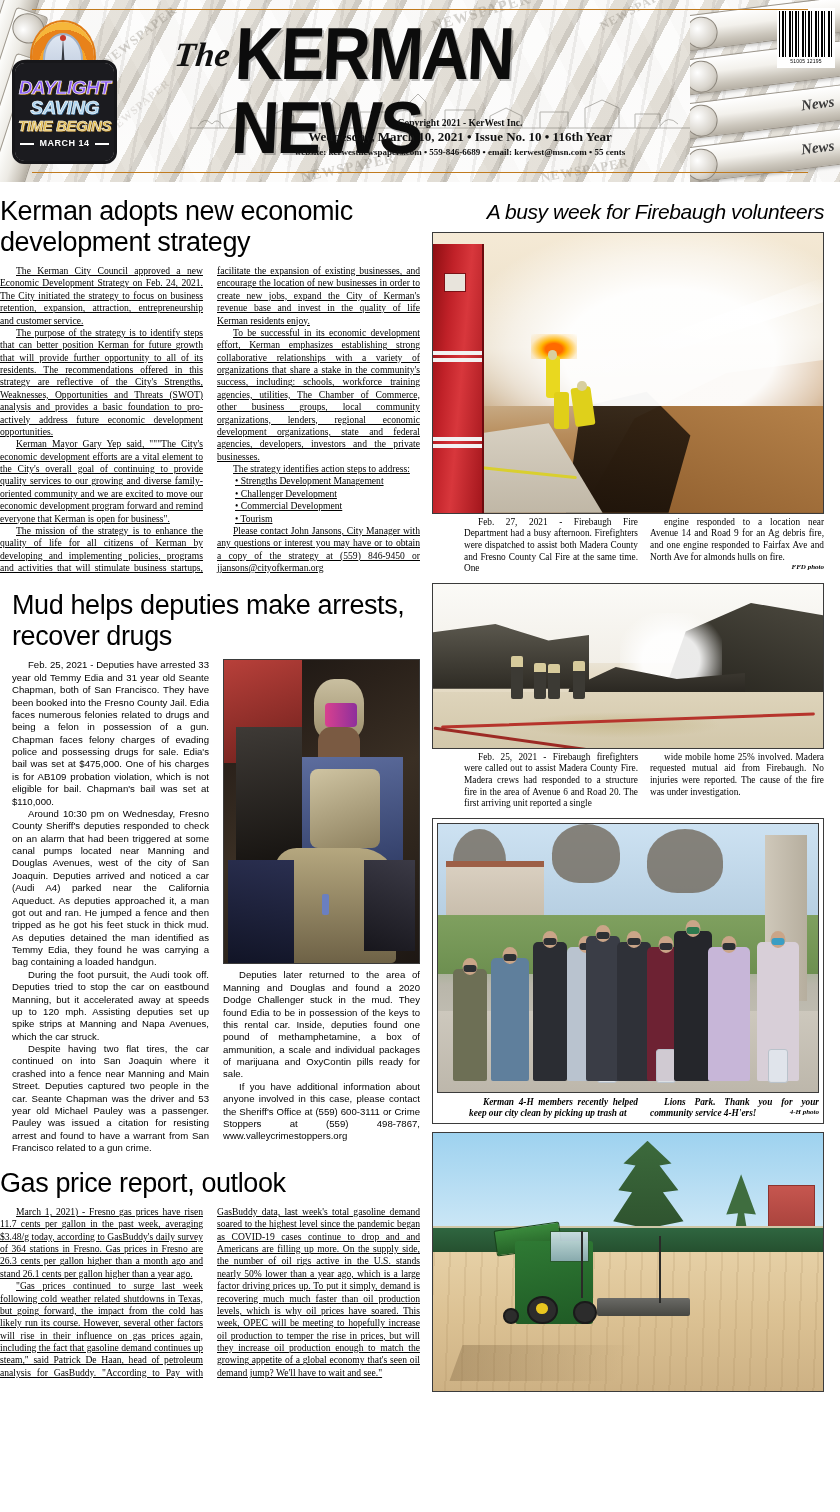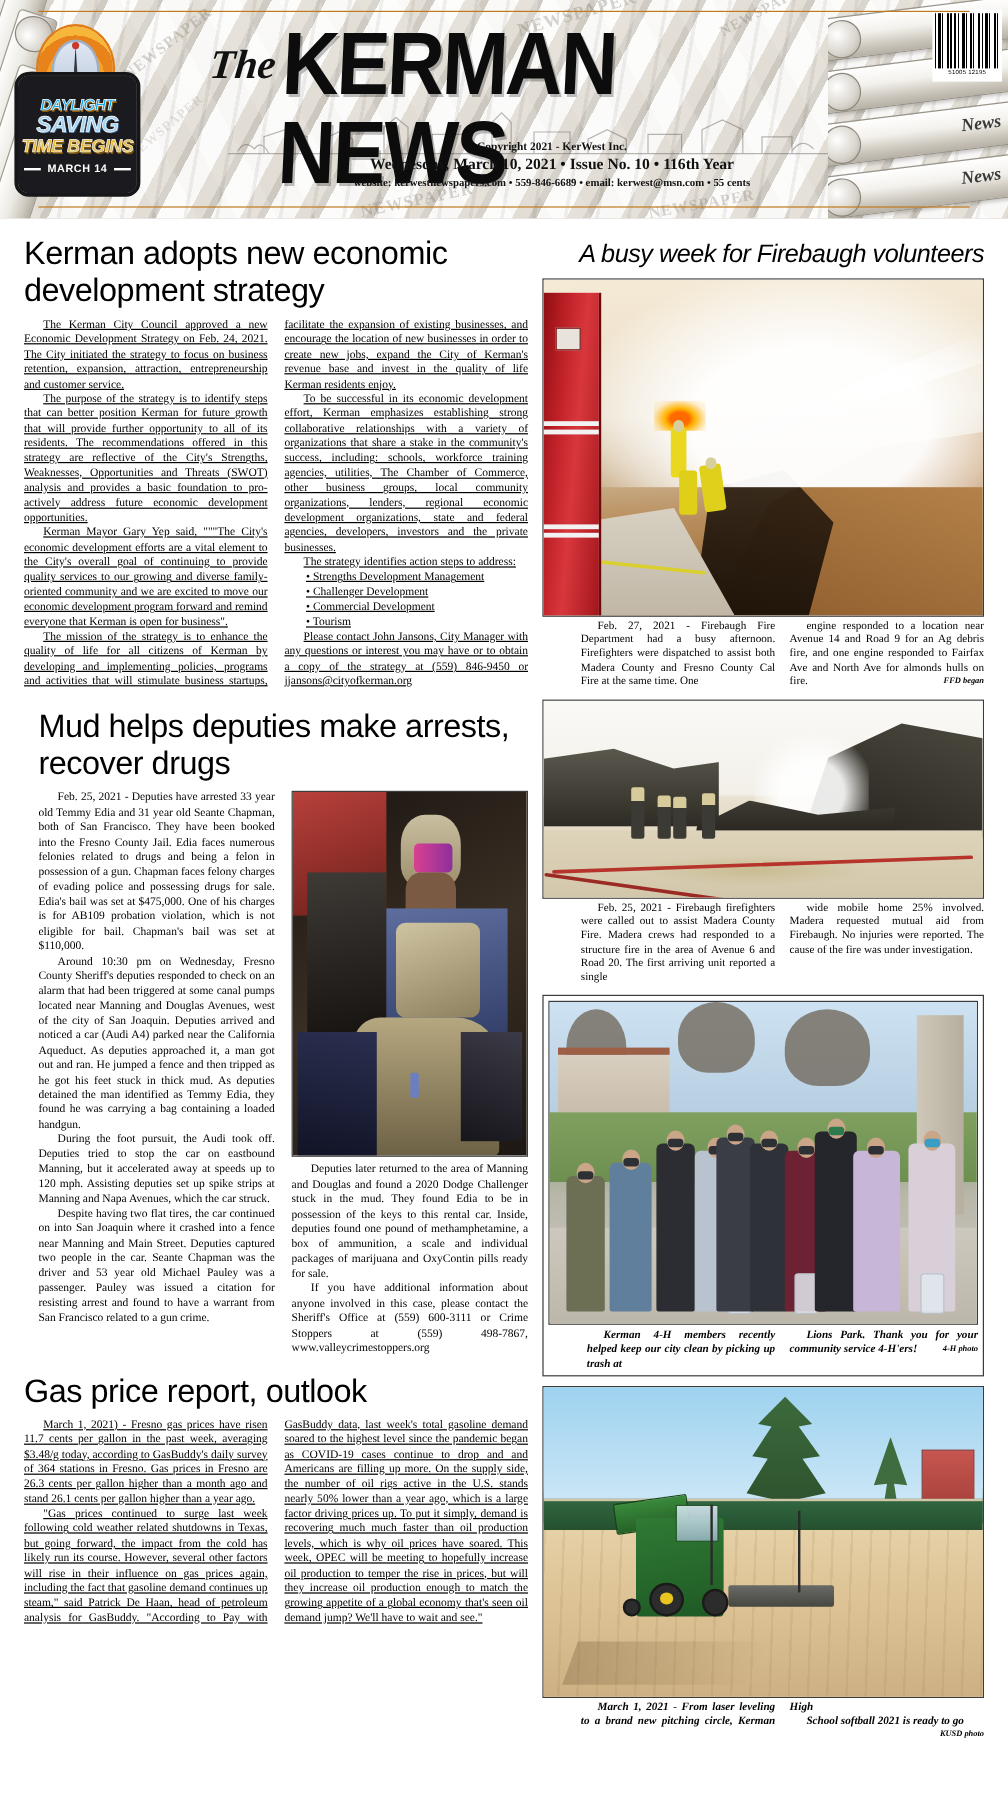--- a/index.html
+++ b/index.html
@@ -95,22 +95,22 @@
     background:#17171a; border:3px solid #17171a; border-radius:12px;
     display:flex; flex-direction:column; align-items:center; justify-content:center;
     box-shadow: inset 0 0 0 2px #ffffff;
   }
   .dst-in{
     width:99px; height:98px; border-radius:9px; background:#1b1b1f;
     display:flex; flex-direction:column; align-items:center; justify-content:center; gap:1px;
     padding-top:2px;
   }
   .dst-l1{ font-family:"Liberation Sans",sans-serif; font-weight:700; font-style:italic;
-    font-size:13px; letter-spacing:-.5px; line-height:1;
-    color:#0ea5e9; -webkit-text-stroke:.6px #fff; text-shadow:1px 1px 0 #8a5a05; }
+    font-size:19px; letter-spacing:-.5px; line-height:1;
+    color:#8b5cf6; -webkit-text-stroke:.6px #fff; text-shadow:1px 1px 0 #8a5a05; }
   .dst-l2{ font-family:"Liberation Sans",sans-serif; font-weight:700; font-style:italic;
     font-size:19px; letter-spacing:-.5px; line-height:1;
     color:#a9d2ef; -webkit-text-stroke:.6px #fff; text-shadow:1px 1px 0 #2d5d85; }
   .dst-l3{ font-family:"Liberation Sans",sans-serif; font-weight:700; font-style:italic;
     font-size:15px; letter-spacing:-.4px; line-height:1.05;
     color:#e3bb48; -webkit-text-stroke:.5px #fff; text-shadow:1px 1px 0 #7c5405; }
   .dst-l4{ font-family:"Liberation Sans",sans-serif; font-weight:700; font-size:9px;
     letter-spacing:.5px; color:#fff; margin-top:3px; position:relative; }
   .dst-l4::before,.dst-l4::after{ content:''; position:absolute; top:50%; width:14px;height:2px;background:#fff;}
   .dst-l4::before{ left:-19px;} .dst-l4::after{ right:-19px;}
@@ -153,40 +153,40 @@
     background: repeating-linear-gradient(90deg,
       #000 0 1px, #fff 1px 3px, #000 3px 5px, #fff 5px 6px,
       #000 6px 7px, #fff 7px 10px, #000 10px 12px, #fff 12px 13px);
   }
   .barcode .bnum{ font-family:"Liberation Sans",sans-serif; font-size:5px; letter-spacing:.2px; color:#000; margin-top:1px;}
 
   .mh-rule-top{ position:absolute; left:32px; right:32px; top:9px; height:1px; background:#c07a1e; z-index:8;}
   .mh-rule-bot{ position:absolute; left:32px; right:32px; top:172px; height:1px; background:#c07a1e; z-index:8;}
 
   
-  .content{ position:relative; width:840px; padding:0 20px; }
+  .content{ position:relative; width:840px; padding:0 0; }
   .cols{ display:flex; gap:12px; }
   .col-left{ width:420px; }
   .col-right{ width:392px; }
 
   .hl {
     font-family:"Liberation Sans",sans-serif; font-weight:400;
     font-size:27px; line-height:1.13; color:#000; letter-spacing:-.4px;
   }
   .hl-italic{ font-style:italic; font-size:21px; }
 
   .art-cols{ column-count:2; column-gap:14px; margin-top:6px;text-decoration:underline; }
   .art-cols p{
     font-family:"Liberation Serif",serif; font-size:9.6px; line-height:1.29;
     text-align:justify; text-indent:16px; color:#000; margin:0;
     -webkit-hyphens:auto; hyphens:auto;
   }
   .art-cols p.bullet{ text-indent:0; padding-left:18px; }
   .single-col p{
-    font-family:Liberation Serif, serif; font-size:9.6px; line-height:1.29;
+    font-family:Liberation Sans, sans-serif; font-size:9.6px; line-height:1.29;
     text-align:justify; text-indent:16px; color:#000; margin:0; hyphens:auto;
   }
 
   
   .photo{ border:1px solid #3b3b3b; overflow:hidden; position:relative; }
   .cap{
     column-count:2; column-gap:12px; margin-top:3px;margin-left:32px;
   }
   .cap p{
     font-family:"Liberation Serif",serif; font-size:9.3px; line-height:1.25;
@@ -494,21 +494,21 @@
             <div class="hose"></div>
             <div class="truck">
               <div class="box"></div>
                 <div class="stripe s1"></div>
                 <div class="stripe s2"></div>
             </div>
           </div>
         </div>
         <div class="cap">
           <p>Feb. 27, 2021 - Firebaugh Fire Department had a busy afternoon. Firefighters were dispatched to assist both Madera County and Fresno County Cal Fire at the same time. One</p>
-          <p><span>engine responded to a location near Avenue 14 and Road 9 for an Ag debris fire, and one engine responded to Fairfax Ave and North Ave for almonds hulls on fire.</span><span class="credit">FFD began</span></p>
+          <p><span>engine responded to a location near Avenue 14 and Road 9 for an Ag debris fire, and one engine responded to Fairfax Ave and North Ave for almonds hulls on fire.</span><span class="credit">FFD photo</span></p>
         </div>
 
         <div class="photo" style="margin-top:8px;">
           <div class="ph-debris">
             <div class="sky"></div>
             <div class="ruin"></div>
             <div class="ruin2"></div>
             <div class="smk"></div>
             <div class="pile"></div>
             <div class="ground"></div>
@@ -607,21 +607,17 @@
             <div class="cab"></div>
             <div class="mast2"></div>
             <div class="rig"></div>
             <div class="mast"></div>
             <div class="wheel w1"></div>
               <div class="wheel w2"></div>
               <div class="wheel w3"></div>
             <div class="hub"></div>
           </div>
         </div>
-        <div class="cap cap-bold">
-          <p>March 1, 2021 -  From laser leveling to a brand new pitching circle, Kerman High</p>
-          <p><span>School softball 2021 is ready to go</span><span class="credit">KUSD photo</span></p>
-        </div>
 
       </div>
     </div>
   </div>
 </div>
 
 </body></html>

